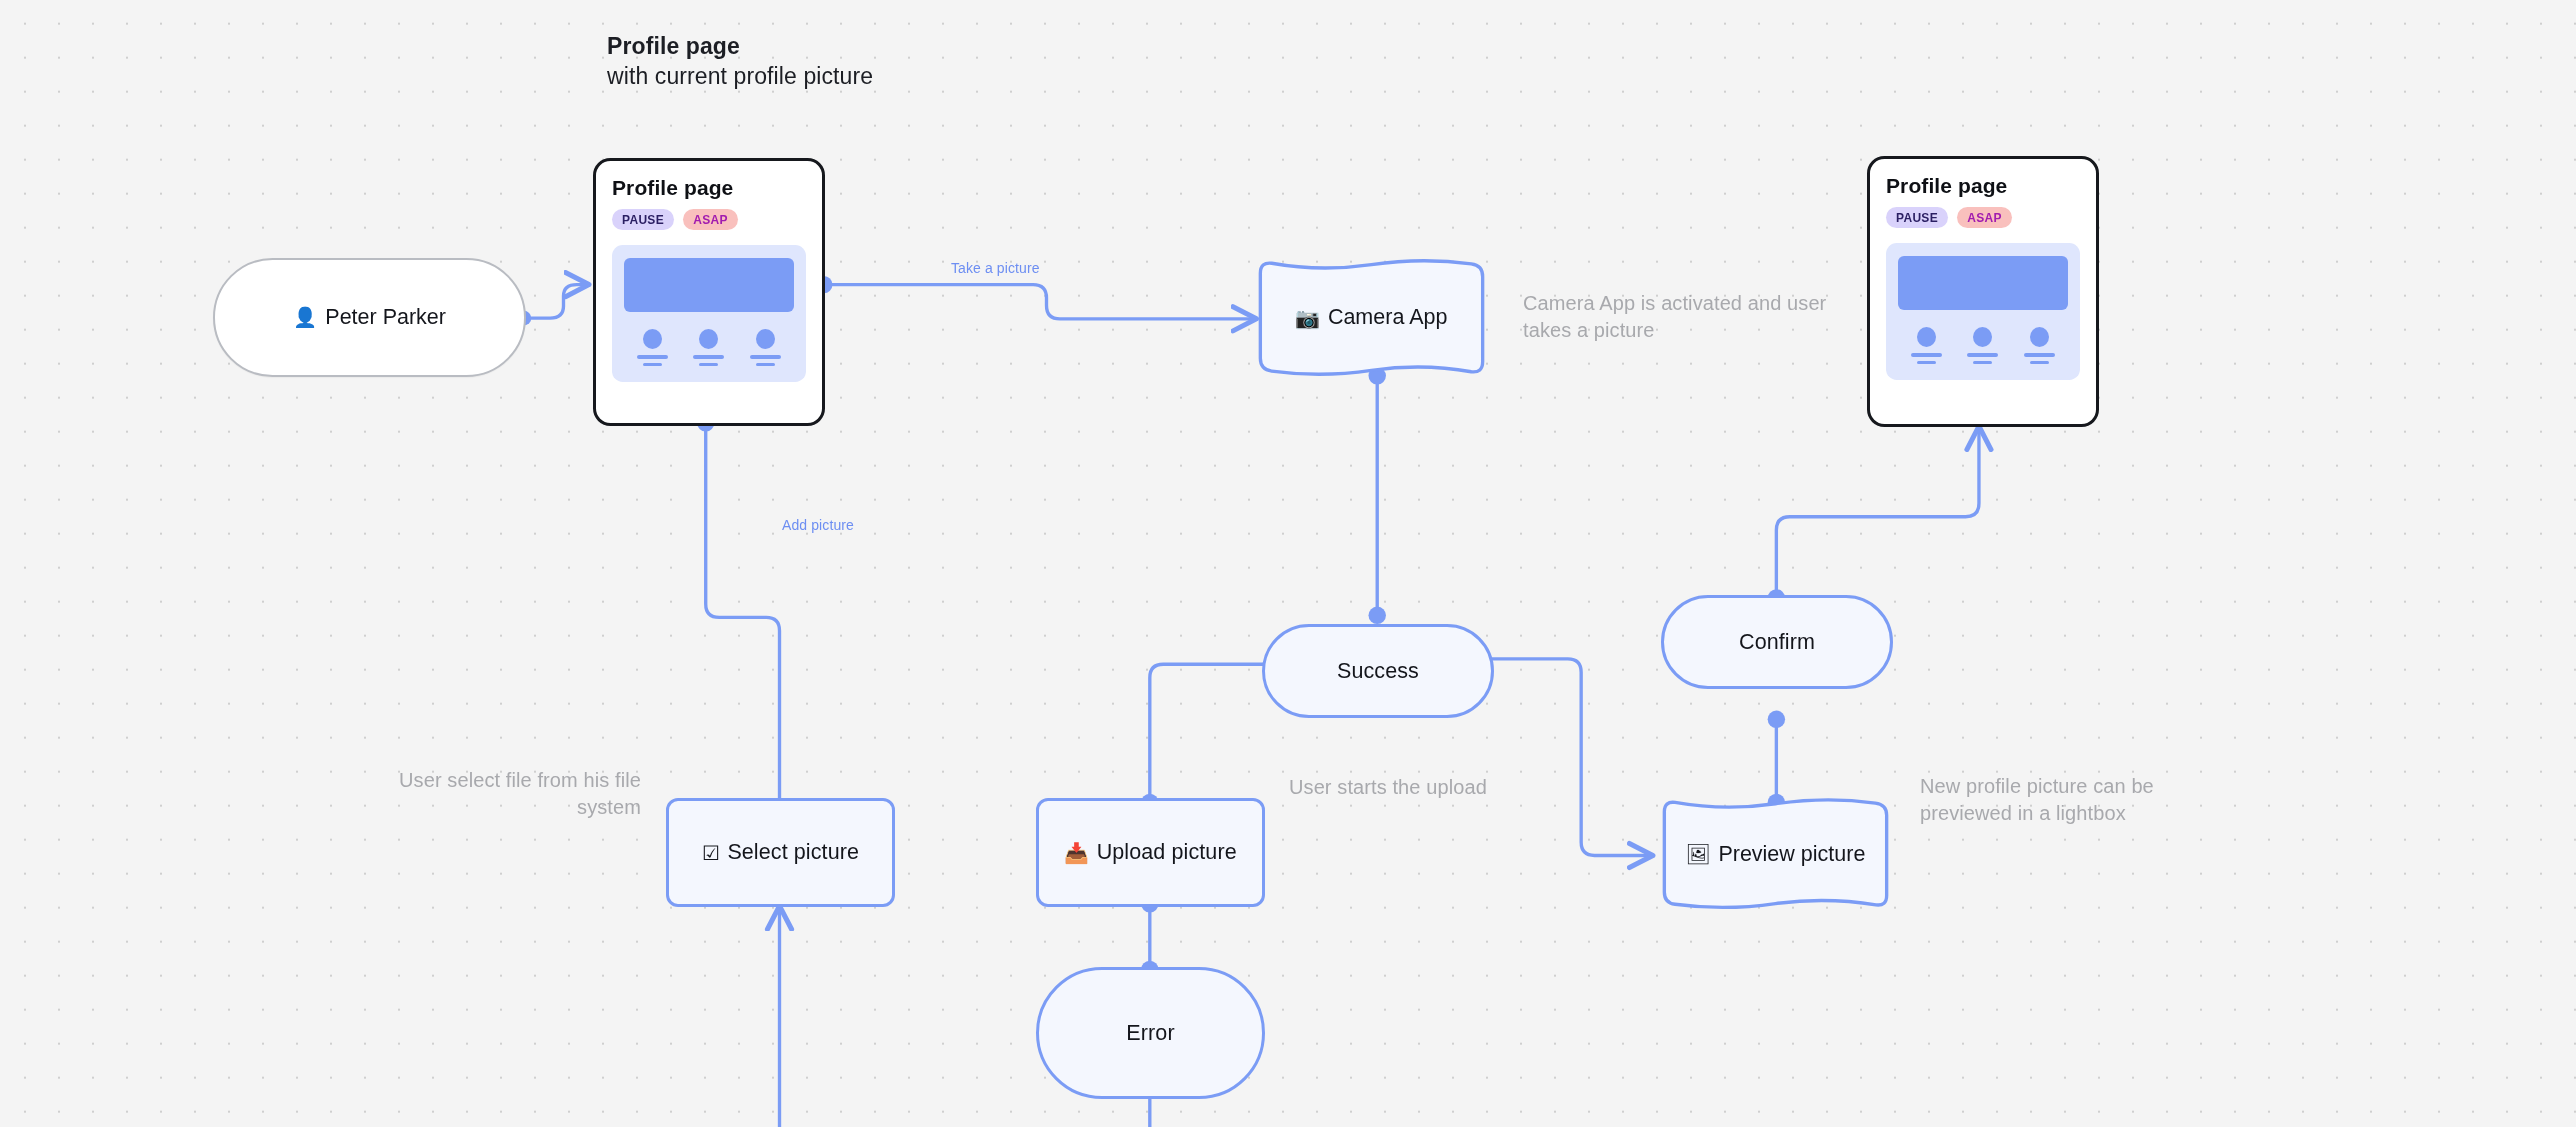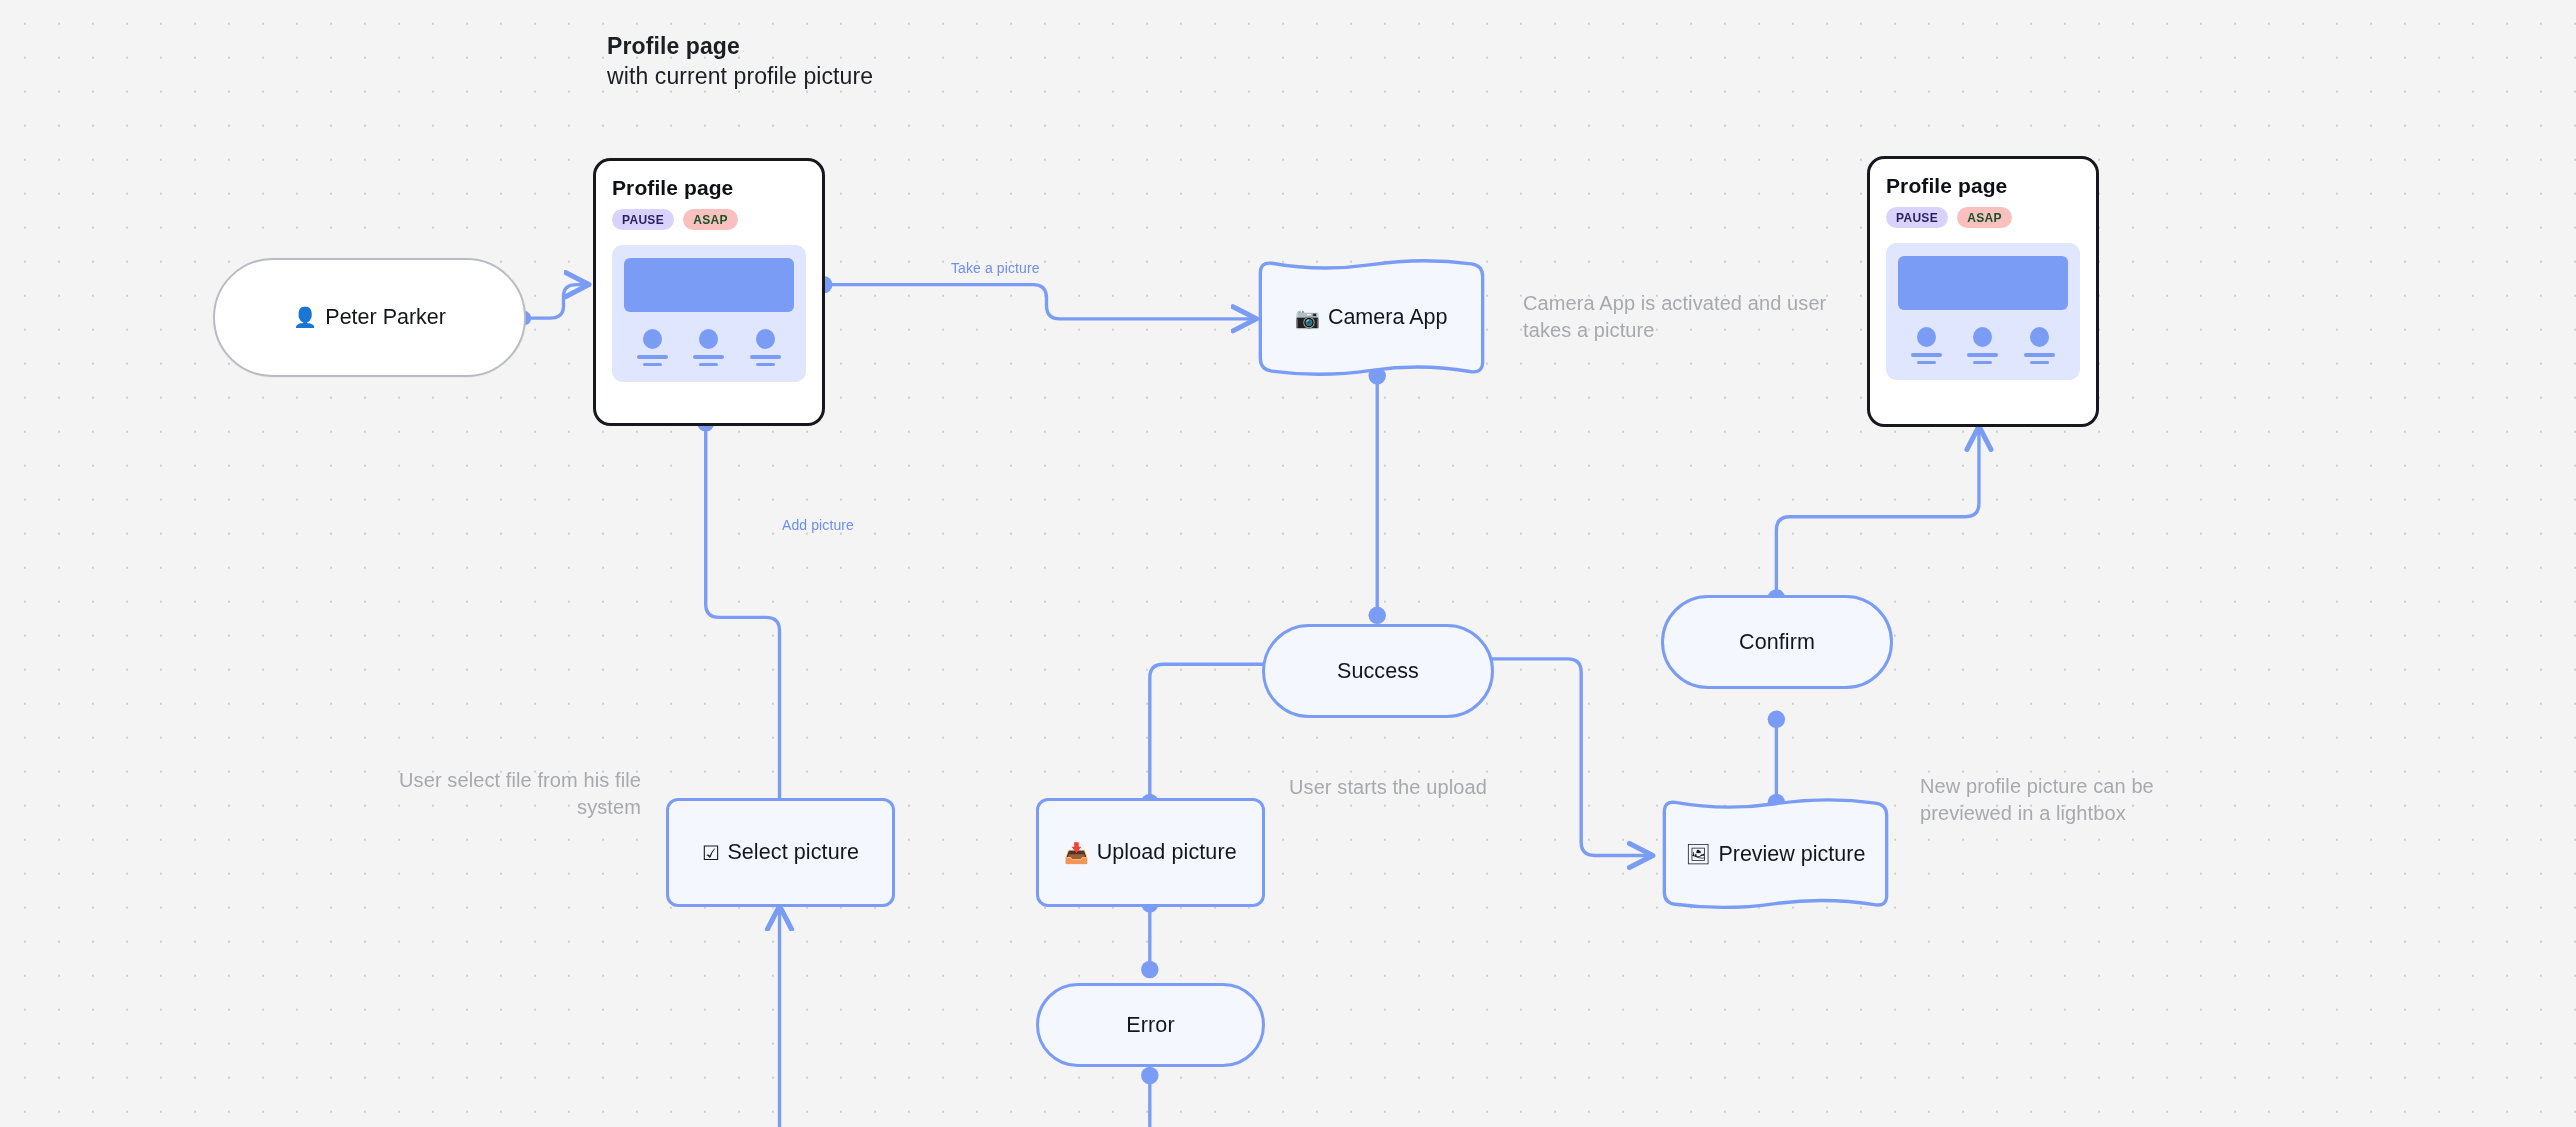--- a/index.html
+++ b/index.html
@@ -65,21 +65,21 @@
   .mockcard .mtitle {
     font-size: 21px; font-weight: bold; color: #0e1015;
     margin-bottom: 9.4px; letter-spacing: 0.1px;
   }
   .mockcard .tags { display: flex; gap: 9.4px; margin-bottom: 14.8px; }
   .tag {
     border-radius: 670px; font-size: 12px; font-weight: bold;
     padding: 4.7px 10px 4px 10px; letter-spacing: 0.3px; line-height: 1;
   }
   .tag.pause { background: #d9d2fb; color: #2b1f63; }
-  .tag.asap  { background: #f9c0bd; color: #14532d; }
+  .tag.asap  { background: #f9c0bd; color: #a21caf; }
   .screen {
     background: #dfe6fd; border-radius: 10.7px;
     padding: 13.4px 12px 16px 12px;
   }
   .hero { background: #7b9cf5; border-radius: 6px; height: 54px; }
   .rowicons { display: flex; justify-content: space-around; margin-top: 17.4px; }
   .blk { display: flex; flex-direction: column; align-items: center; width: 42px; }
   .blk .dot { width: 19px; height: 20px; border-radius: 50%; background: #7b9cf5; }
   .blk .ln1 { width: 31px; height: 3.4px; border-radius: 2px; background: #7b9cf5; margin-top: 6px; }
   .blk .ln2 { width: 19px; height: 3.4px; border-radius: 2px; background: #7b9cf5; margin-top: 4px; }
@@ -256,21 +256,21 @@
       <path d="M5,22 Q5,6 21,8 Q95,21 171,10 Q247,-1 320,9 Q337,11 337,27
                L337,147 Q337,163 321,161 Q247,149 171,159 Q95,170 21,160
                Q5,158 5,142 Z" fill="#f4f7fe" stroke="#7b9cf5" stroke-width="5" stroke-linejoin="round"></path>
     </svg>
     <div class="lbl">
       <span class="ico">🖼</span>
       <span>Preview picture</span>
     </div>
   </div>
 
-  <div class="node stadium" style="left:1036px; top:967px; width:229px; height:84px;margin-top:16px;">
+  <div class="node stadium" style="left:1036px; top:967px; width:229px; height:132px;">
     <span>Error</span>
   </div>
 
   <div class="edgelabel" style="left:951px; top:260px;">Take a picture</div>
 
   <div class="edgelabel" style="left:782px; top:517px;">Add picture</div>
 
   <div class="note" style="left:1523px; top:290px; width:335px;">Camera App is activated and user takes a picture</div>
 
   <div class="note right" style="left:349px; top:767px; width:292px;">User select file from his file system</div>

